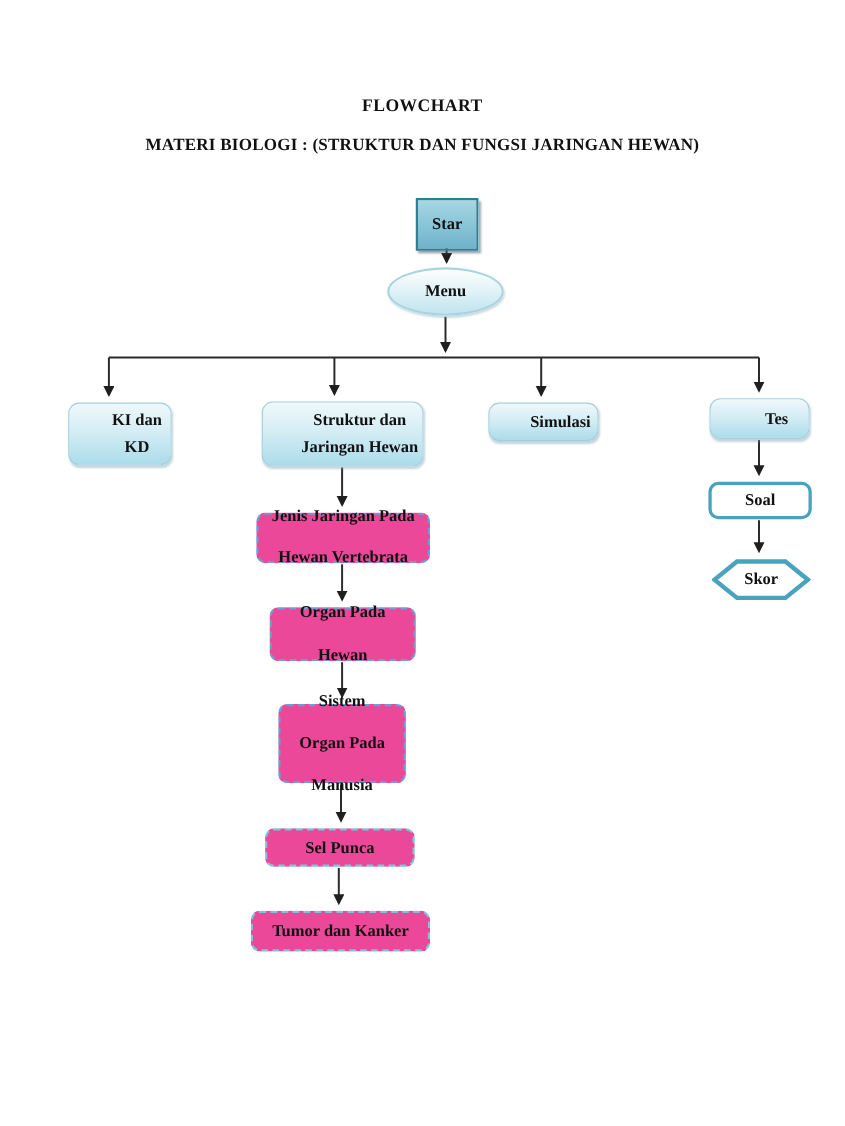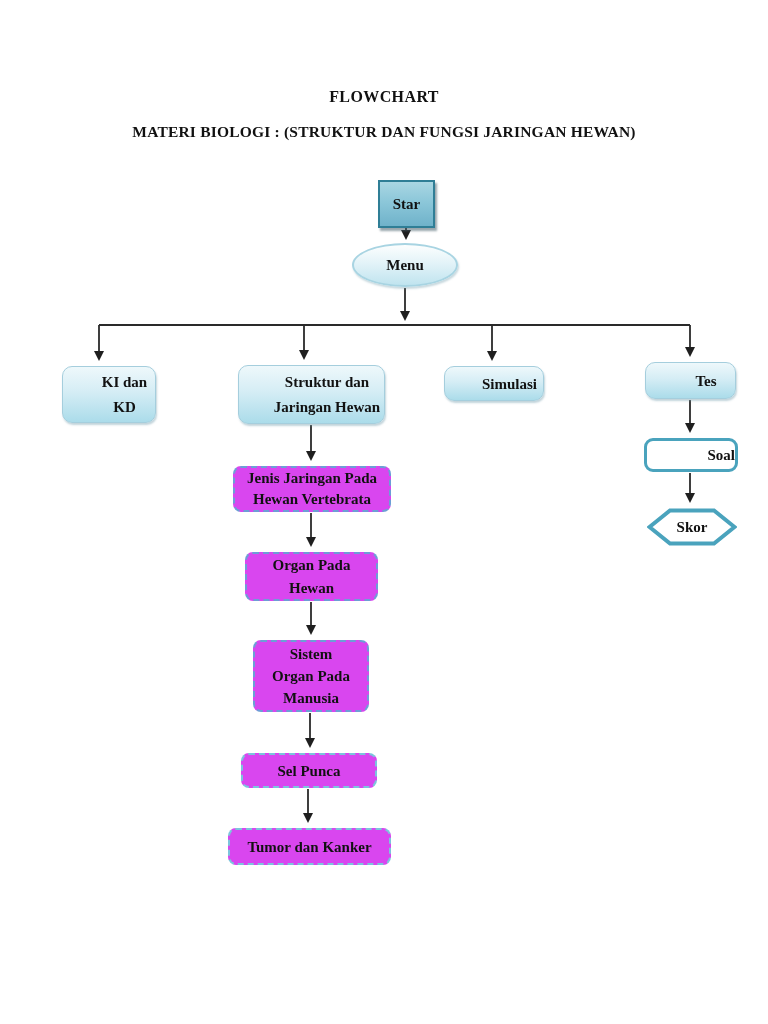--- a/index.html
+++ b/index.html
@@ -30,23 +30,23 @@
     background:linear-gradient(180deg,#fcfefe 0%,#e3f3f8 45%,#c0e4ef 100%);
     border:2px solid #a8d4e2;border-radius:50%;
     box-shadow:1px 2px 2px rgba(120,160,175,.4);
   }
   .grad-box{
     background:linear-gradient(180deg,#eef8fb 0%,#d5edf5 45%,#abdcea 100%);
     border:1px solid #a5cedd;border-radius:10px;
     box-shadow:1px 2px 2px rgba(120,160,175,.45);
     padding-left:31px;
   }
-  .dashed-box{background:#d946ef;border:2px dashed #6d9ed6;border-radius:8px;}
+  .dashed-box{background:#ec4899;border:2px dashed #6d9ed6;border-radius:8px;gap:16px;}
   .dashed-box.cyan{border-color:#7cc4dd;}
-  .outline-box{background:#fff;border:3px solid #4aa3bd;border-radius:9px;align-items:flex-end;}
+  .outline-box{background:#fff;border:3px solid #4aa3bd;border-radius:9px;}
   .hexagon{background:transparent;border:none;justify-content:center;}
   .hexagon svg{position:absolute;left:0;top:0;}
   .hexagon .hex-label{position:relative;z-index:1;}
   .connectors{position:absolute;left:0;top:0;width:768px;height:1024px;pointer-events:none;}
   
   #n-star    {left:378px;top:180px;width:57px;height:48px;}
   #n-menu    {left:352px;top:243px;width:106px;height:44px;}
   #n-kikd    {left:62px; top:366px;width:94px; height:57px;line-height:25px;}
   #n-struktur{left:238px;top:365px;width:147px;height:59px;line-height:25px;}
   #n-simulasi{left:444px;top:366px;width:100px;height:35px;}

